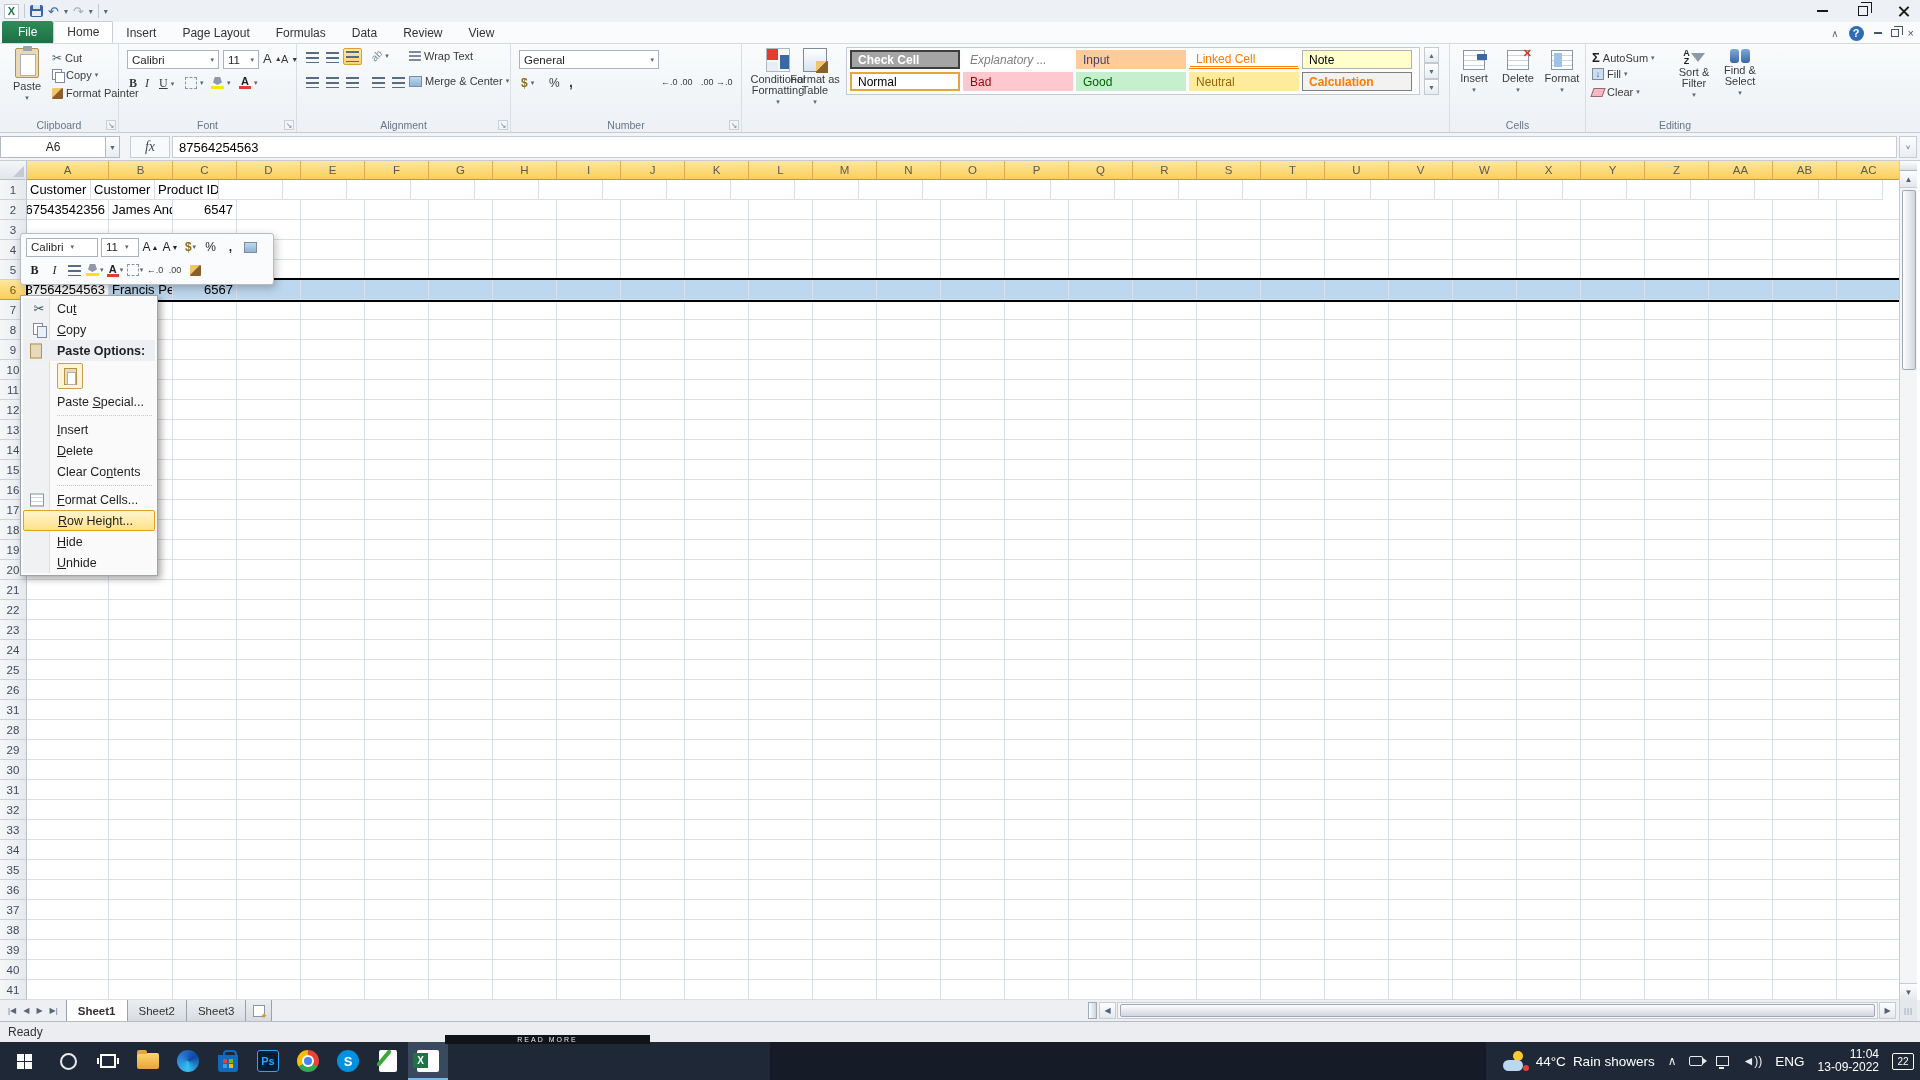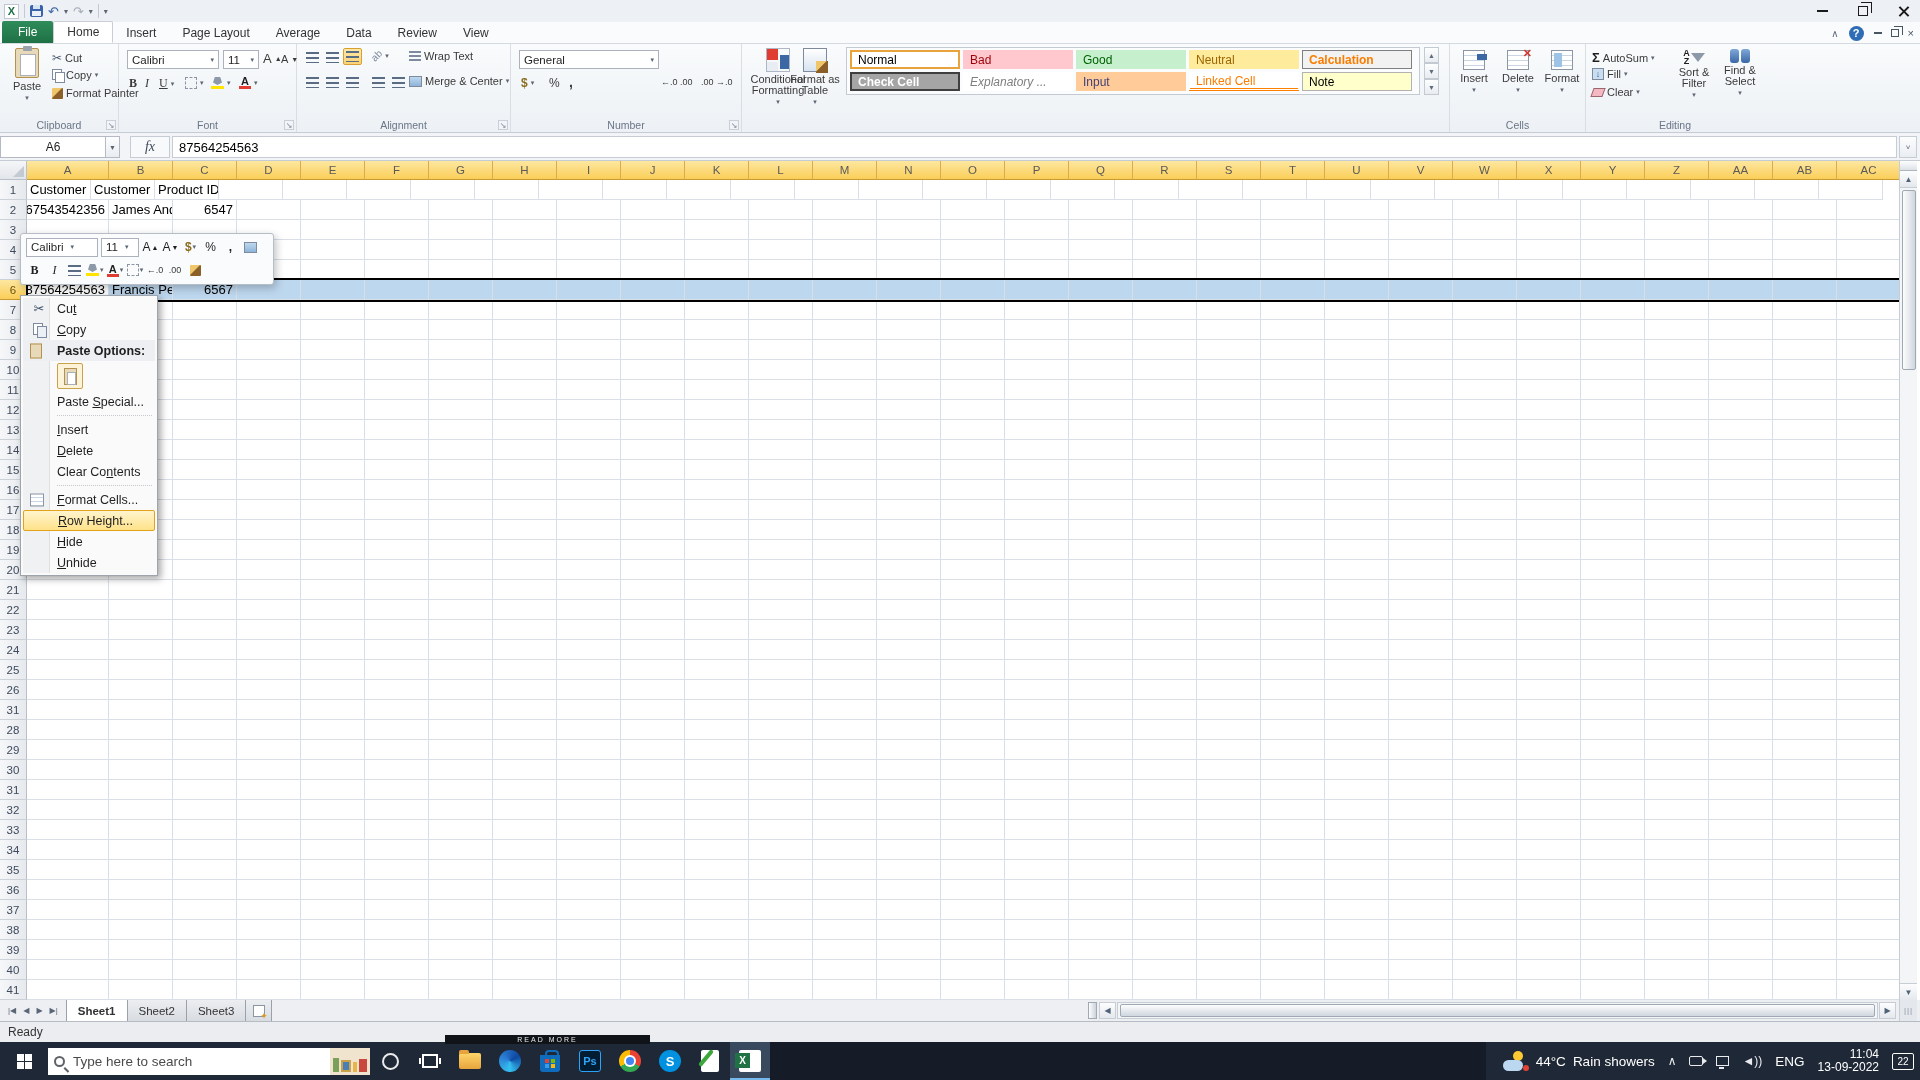--- a/index.html
+++ b/index.html
@@ -267,21 +267,21 @@
       <span class="ico-close"></span>
     </div>
   </div>
 
   <div class="tabrow">
     <div class="tabs-left">
         <div class="rtab file">File</div>
         <div class="rtab active">Home</div>
         <div class="rtab">Insert</div>
         <div class="rtab">Page Layout</div>
-        <div class="rtab">Average</div>
+        <div class="rtab">Formulas</div>
         <div class="rtab">Data</div>
         <div class="rtab">Review</div>
         <div class="rtab">View</div>
       </div>
     <div class="tabctl">
       <span class="collapseico">∧</span>
       <span class="helpico">?</span>
       <span class="smctl">
         <span class="ico-min"></span>
         <span class="ico-restore"></span>
@@ -425,32 +425,32 @@
         <span style="line-height:11px;">Conditional Formatting</span>
         <span class="drop">▾</span>
       </div>
       <div class="bigbtn" style="left:44px;top:4px;width:58px;">
         <span class="ftico"></span>
         <span style="line-height:11px;">Format as Table</span>
         <span class="drop">▾</span>
       </div>
       <div class="gallery">
         <div class="grow2">
+            <div class="gcell s10">Check Cell</div>
+            <div class="gcell s11">Explanatory ...</div>
+            <div class="gcell s12">Input</div>
+            <div class="gcell s13">Linked Cell</div>
+            <div class="gcell s14">Note</div>
+          </div>
+        <div class="grow2">
             <div class="gcell s00">Normal</div>
             <div class="gcell s01">Bad</div>
             <div class="gcell s02">Good</div>
             <div class="gcell s03">Neutral</div>
             <div class="gcell s04">Calculation</div>
-          </div>
-        <div class="grow2">
-            <div class="gcell s10">Check Cell</div>
-            <div class="gcell s11">Explanatory ...</div>
-            <div class="gcell s12">Input</div>
-            <div class="gcell s13">Linked Cell</div>
-            <div class="gcell s14">Note</div>
           </div>
       </div>
       <div class="gscroll">
         <div class="gsb">▲</div>
         <div class="gsb">▼</div>
         <div class="gsb">▼</div>
       </div>
     </div>
 
     <div class="rgroup" style="left:1450px;width:136px;">
@@ -2004,30 +2004,20 @@
   <div class="taskbar">
     <div class="tbpatch" style="left:770px;width:716px;"></div>
     <div class="startbtn">
         <span class="winlogo">
           <i></i>
           <i></i>
           <i></i>
           <i></i>
         </span>
       </div>
-    <div class="searchbox">
-      <span class="magico"></span>
-      <span>Type here to search</span>
-      <span class="searchimg">
-        <i style="width:6px;height:14px;background:#7AA05A;"></i>
-        <i style="width:10px;height:12px;background:#4A7FB5;border:2px solid #C9A24B;"></i>
-        <i style="width:4px;height:10px;background:#E7B54A;"></i>
-        <i style="width:8px;height:13px;background:#C94A3D;"></i>
-      </span>
-    </div>
     <div class="tbicon">
         <span class="cortico"></span>
       </div>
     <div class="tbicon">
         <span class="tvico"></span>
       </div>
     <div class="tbicon">
         <span class="foldico"></span>
       </div>
     <div class="tbicon">

